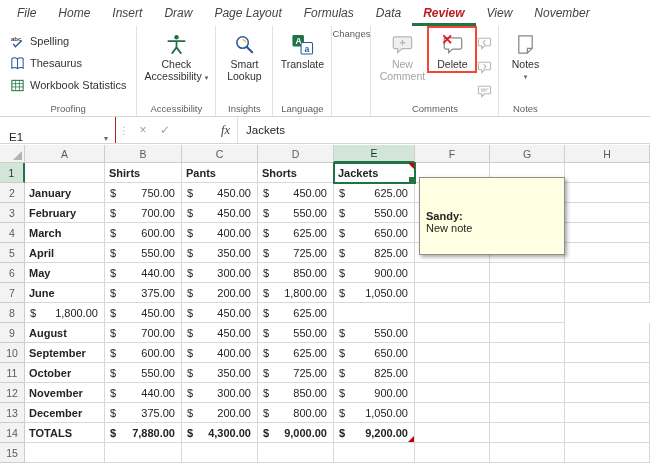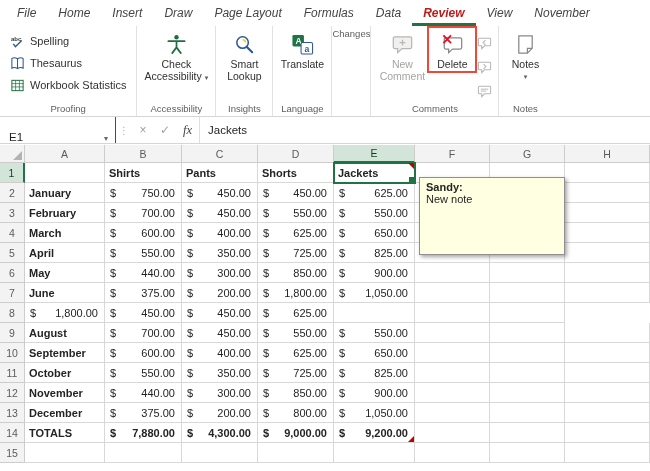--- a/index.html
+++ b/index.html
@@ -32,21 +32,21 @@
   .ring{position:absolute;left:-3px;right:-3px;top:-2px;bottom:-1px;border:2px solid var(--highlight-red,#ef4836);pointer-events:none;z-index:4;}
   .mini-stack{display:flex;flex-direction:column;gap:9px;padding:8px 3px 0;}
   .mini-stack svg{width:15px;height:15px;}
 
   
   .formula-bar{height:27px;display:flex;align-items:stretch;border-bottom:1px solid #d8d6d4;background:#fff;}
   .name-box{width:116px;display:flex;align-items:flex-end;font-size:11.5px;padding-left:9px;border-right:1px solid #b91c1c;}
   .nb-arrow{margin-left:auto;padding:0 7px;color:#666;font-size:8px;}
   .fb-dots{display:flex;align-items:center;color:#b5b3b1;font-size:10px;padding:0 3px;}
   .fb-btn{display:flex;align-items:center;justify-content:center;width:22px;color:#a19f9d;font-size:12px;}
-  .fb-fx{display:flex;align-items:center;justify-content:center;width:24px;color:#444;font-size:12.5px;font-style:italic;font-family:"Liberation Serif","DejaVu Serif",serif;border-right:1px solid #e1dfdd;}
+  .fb-fx{display:flex;align-items:center;justify-content:center;width:24px;color:#444;font-size:12.5px;font-style:italic;font-family:"Liberation Serif","DejaVu Serif",serif;border-right:1px solid #e1dfdd;margin-left:38px;}
   .fb-value{flex:1;display:flex;align-items:center;padding-left:8px;font-size:11.5px;}
 
   
   .sheet{position:absolute;left:0;right:0;top:145px;bottom:0;overflow:hidden;background:#fff;}
   .hdr-row,.row{display:grid;grid-template-columns:var(--cols);}
   .hdr-row{height:18px;}
   .row{height:20px;}
   .ch,.rh{background:var(--hdr-bg,#f3f3f3);border-right:1px solid #cfcdcb;border-bottom:1px solid #cfcdcb;color:#5b5b5b;font-size:10.5px;display:flex;align-items:center;justify-content:center;}
   .ch.sel{background:var(--sel-hdr-bg,#d3e4d8);border-bottom:2px solid var(--green,#217346);color:#0f3d23;}
   .rh.sel{background:var(--sel-hdr-bg,#d3e4d8);border-right:2px solid var(--green,#217346);color:#0f3d23;}
@@ -54,21 +54,21 @@
   .corner-tri{position:absolute;right:2px;bottom:2px;width:0;height:0;border-left:9px solid transparent;border-bottom:9px solid #b5b3b1;}
   .cell{position:relative;border-right:1px solid var(--grid,#d8d8d8);border-bottom:1px solid var(--grid,#d8d8d8);font-size:11px;display:flex;align-items:center;padding:0 4px;white-space:nowrap;overflow:hidden;background:#fff;}
   .cell.bold{font-weight:bold;}
   .cell.money{justify-content:space-between;padding:0 6px 0 5px;}
   .cell.selected{outline:2px solid var(--green,#217346);outline-offset:-1px;z-index:2;}
   .cell.selected::after{content:"";position:absolute;right:-1px;bottom:-1px;width:5px;height:5px;background:var(--green,#217346);border:1px solid #fff;z-index:3;}
   .cell.note-ind::before{content:"";position:absolute;top:0;right:0;border-left:6px solid transparent;border-top:6px solid var(--note-red,#c00000);}
   .cell.corner-mark::before{content:"";position:absolute;bottom:0;right:0;border-left:6px solid transparent;border-bottom:6px solid var(--note-red,#c00000);}
 
   .note-pop{position:absolute;left:419px;top:32px;width:146px;height:78px;background:var(--note-bg,#ffffe1);border:1px solid #8f8f8f;box-shadow:2px 2px 4px rgba(0,0,0,.35);padding:3px 6px;font-size:11px;z-index:6;}
-  .note-author{font-weight:bold;}
+  .note-author{font-weight:bold;margin-top:29px;}
 </style>
 </head>
 <body>
 
 <div class="tabs-bar">
     <div class="tab">File</div>
     <div class="tab">Home</div>
     <div class="tab">Insert</div>
     <div class="tab">Draw</div>
     <div class="tab">Page Layout</div>

